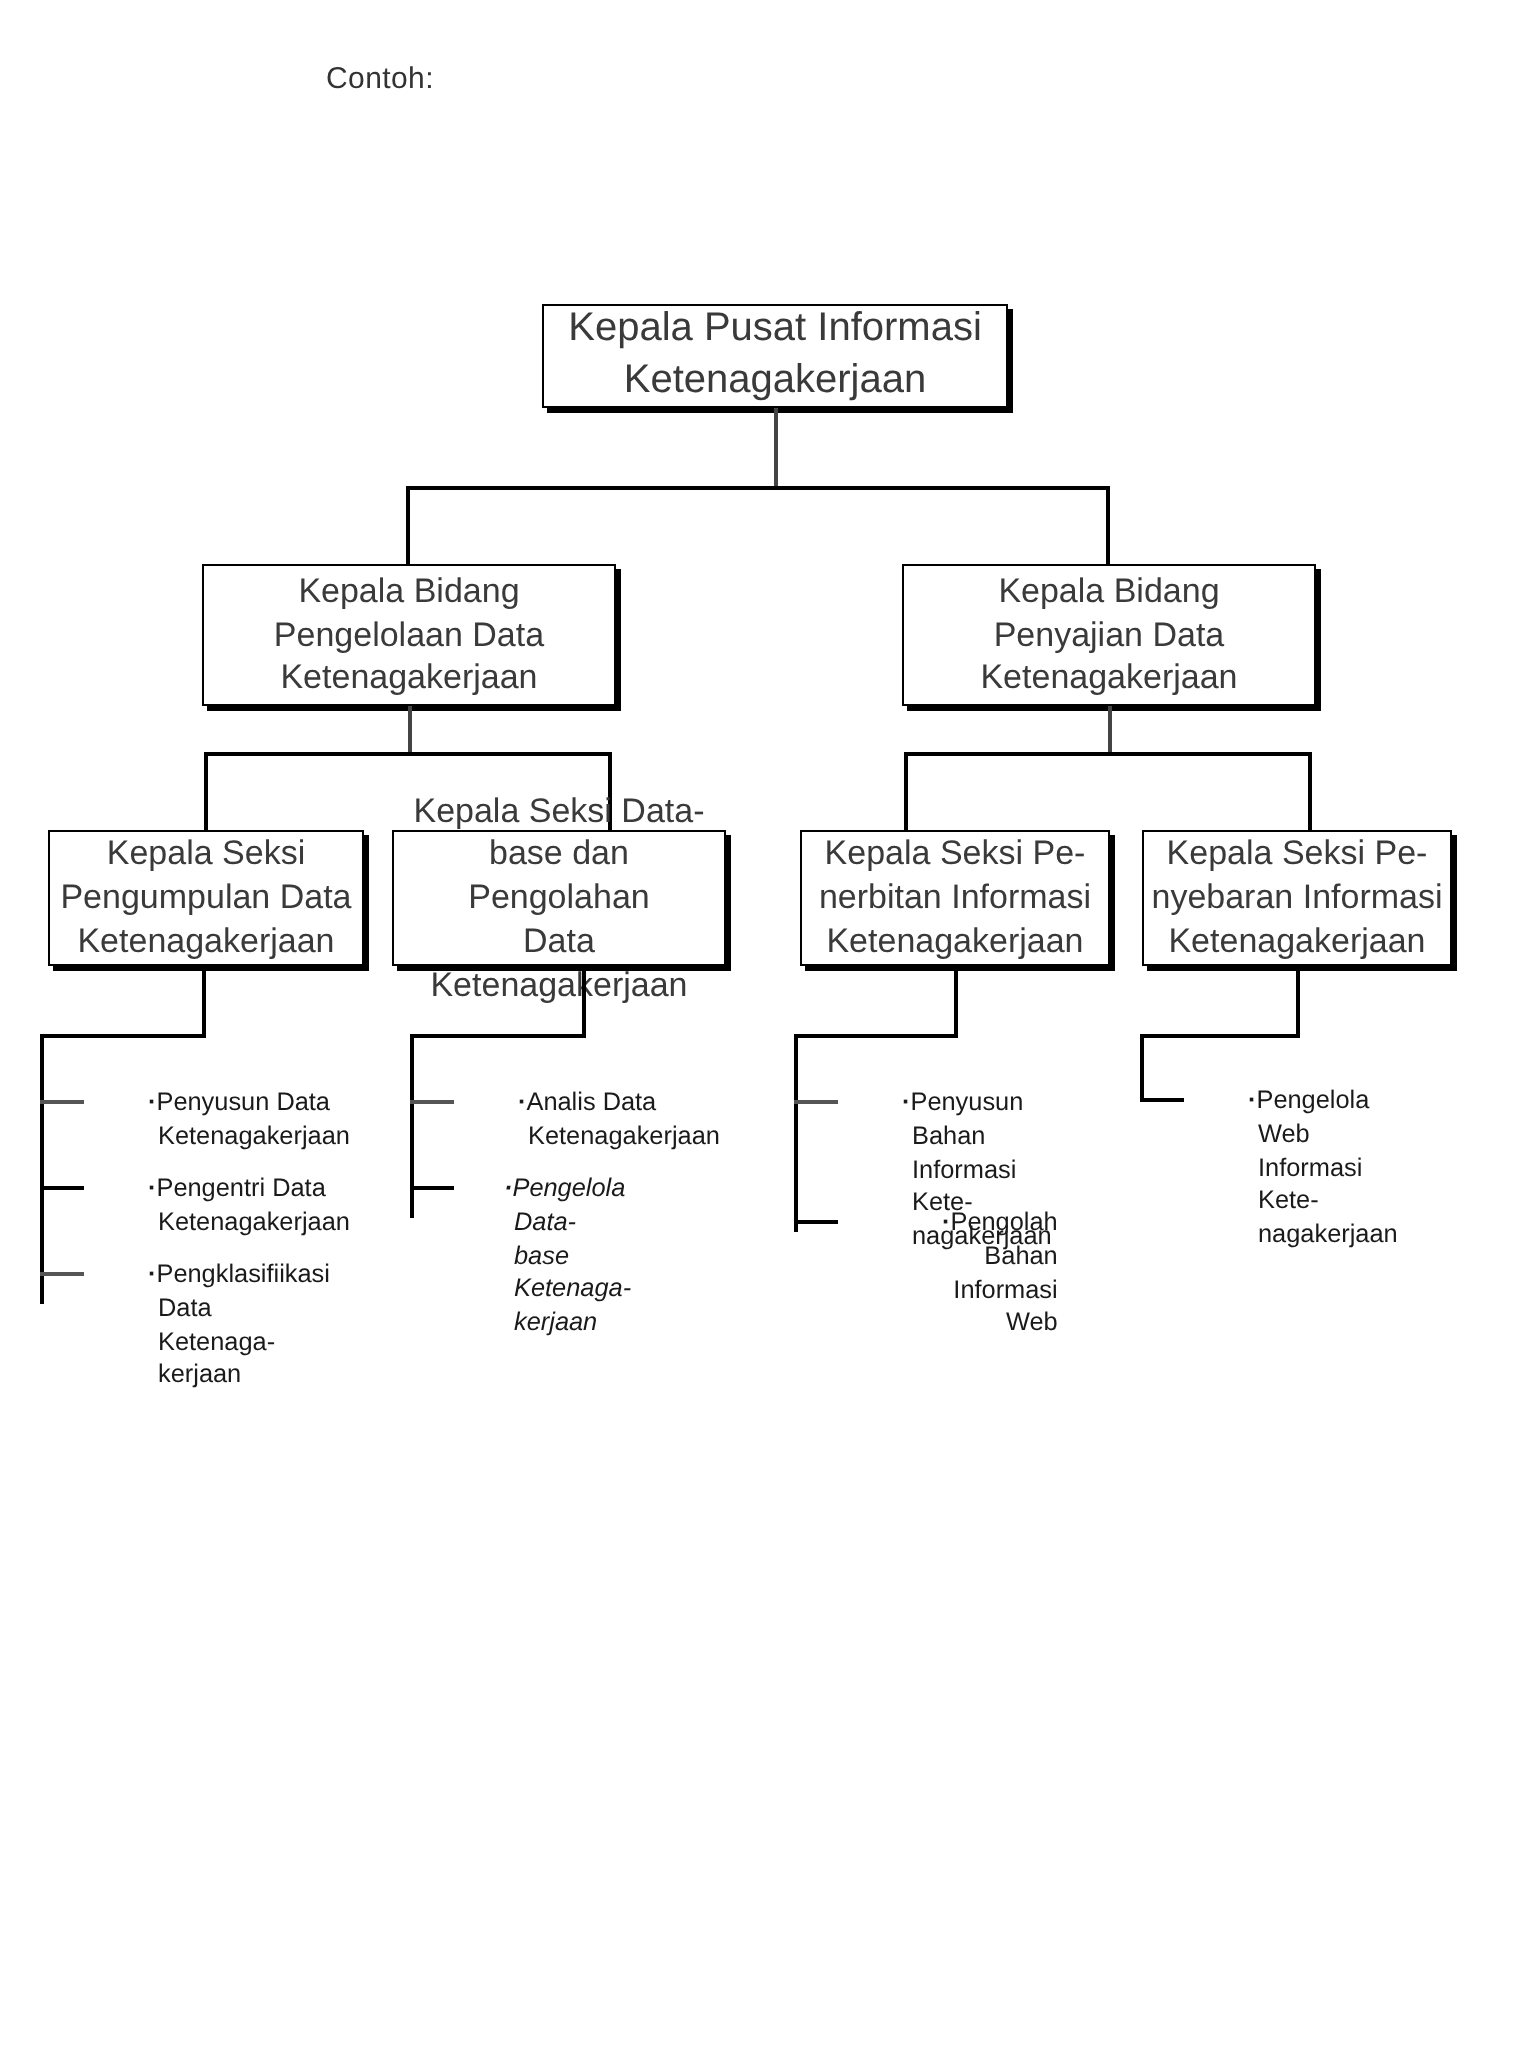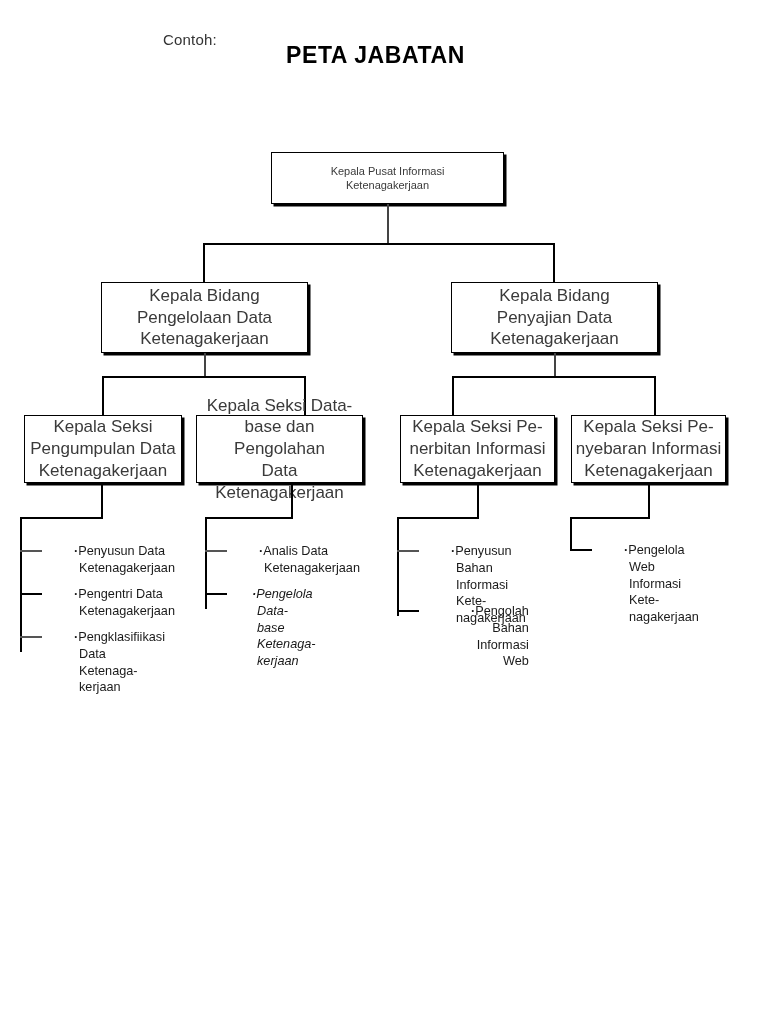--- a/index.html
+++ b/index.html
@@ -54,21 +54,21 @@
     text-align: center;
     color: #3a3a3a;
     line-height: 1.28;
     white-space: pre-line;
   }
   .node.level1 {
     left: 271px;
     top: 152px;
     width: 233px;
     height: 52px;
-    font-size: 11px;
+    font-size: 20px;
   }
   .node.level2 {
     top: 282px;
     width: 207px;
     height: 71px;
     font-size: 17px;
   }
   .node.level2.b-left  { left: 101px; }
   .node.level2.b-right { left: 451px; }
 
@@ -112,21 +112,20 @@
     content: "\00B7";
     font-weight: bold;
   }
 </style>
 </head>
 <body>
 
 <div class="page">
 
   <div class="label-contoh">Contoh:</div>
-  <div class="doc-title">PETA JABATAN</div>
 
   <div class="node level1">Kepala  Pusat Informasi
 Ketenagakerjaan</div>
 
   <div class="vline thin" style="left:387px; top:204px; height:40px;"></div>
 
   <div class="hline" style="left:203px; top:243px; width:352px;"></div>
   <div class="vline" style="left:203px; top:243px; height:40px;"></div>
   <div class="vline" style="left:553px; top:243px; height:40px;"></div>
 

